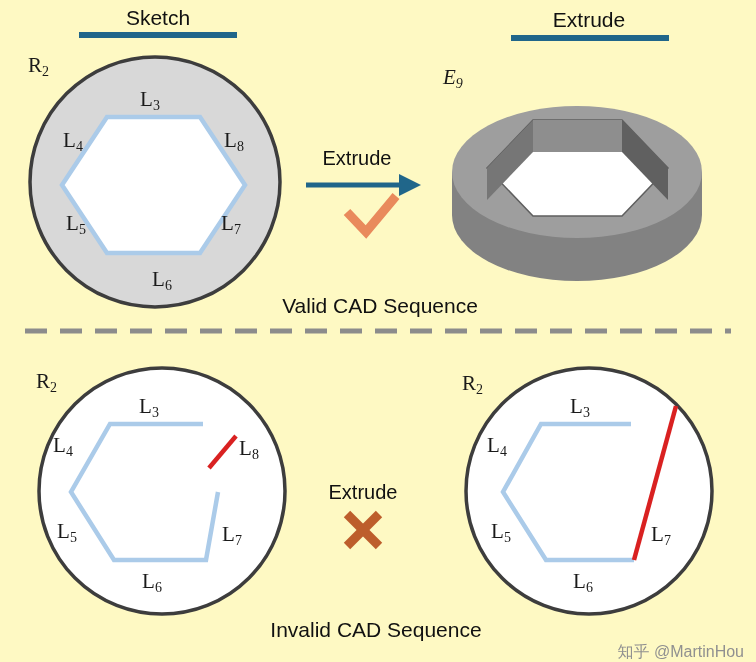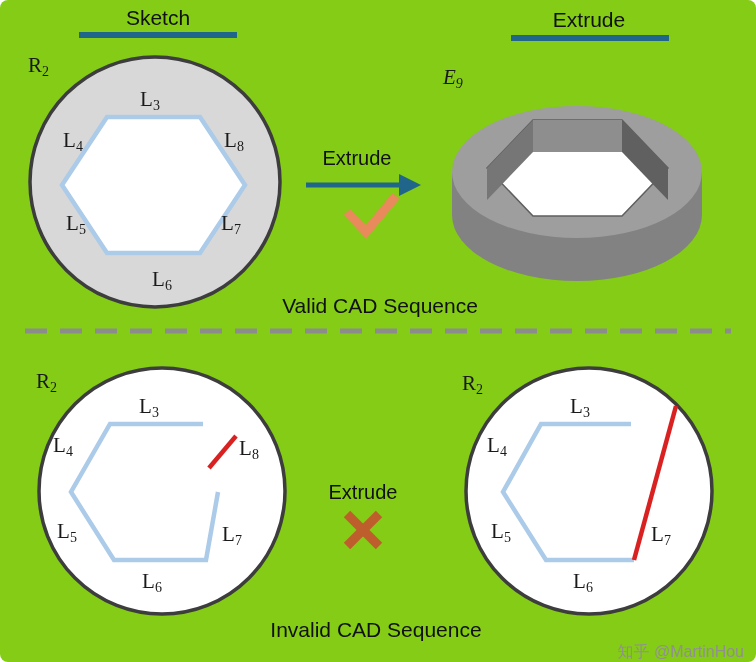--- a/index.html
+++ b/index.html
@@ -1,16 +1,16 @@
 <!DOCTYPE html>
 <html><head>
 <meta charset="utf-8">
 <style>
   html,body{margin:0;padding:0;background:#ffffff;}
-  .stage{position:relative;width:756px;height:662px;background:#84cc16;overflow:hidden;border-radius:8px;}
+  .stage{position:relative;width:756px;height:662px;background:#fef9c3;overflow:hidden;}
   svg{display:block;}
   text{user-select:none;}
   .title{font-family:"Liberation Sans",sans-serif;font-size:21px;fill:#111111;}
   .caption{font-family:"Liberation Sans",sans-serif;font-size:21px;fill:#111111;}
   .arrow-label{font-family:"Liberation Sans",sans-serif;font-size:20px;fill:#111111;}
   .lbl{font-family:"Liberation Serif",serif;font-size:21px;fill:#1a1a1a;}
   .lbl .sub{font-size:14px;}
   .italic{font-style:italic;}
   .circle-stroke{stroke:#3d3d3d;stroke-width:3.5;}
   .hex-top{stroke-width:4.5;stroke-linejoin:miter;}

